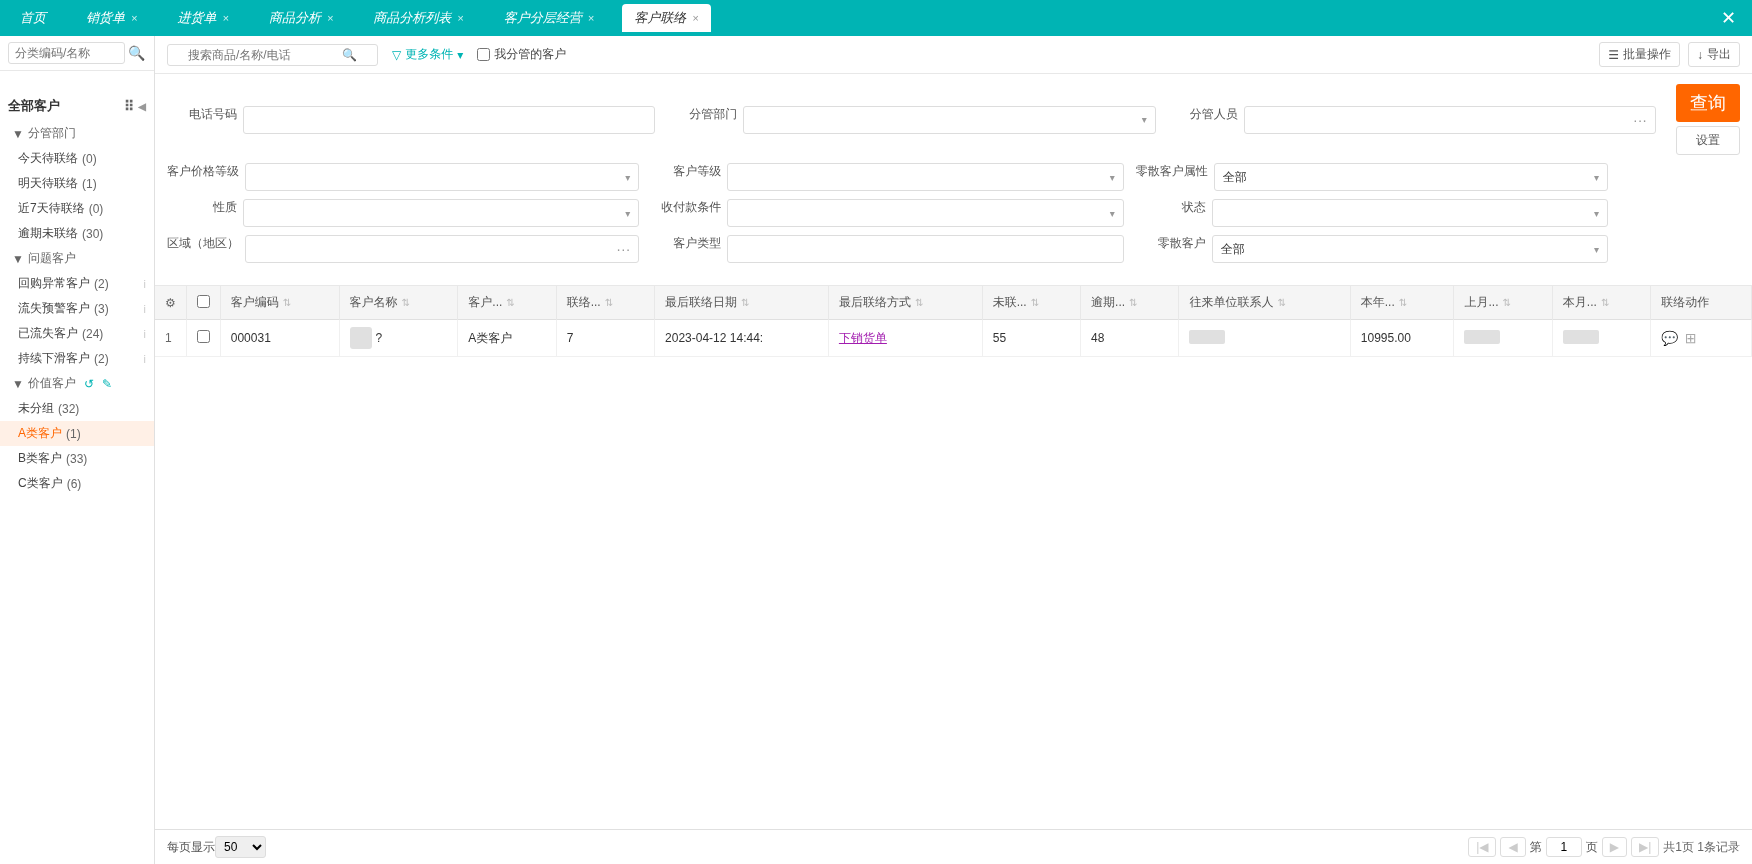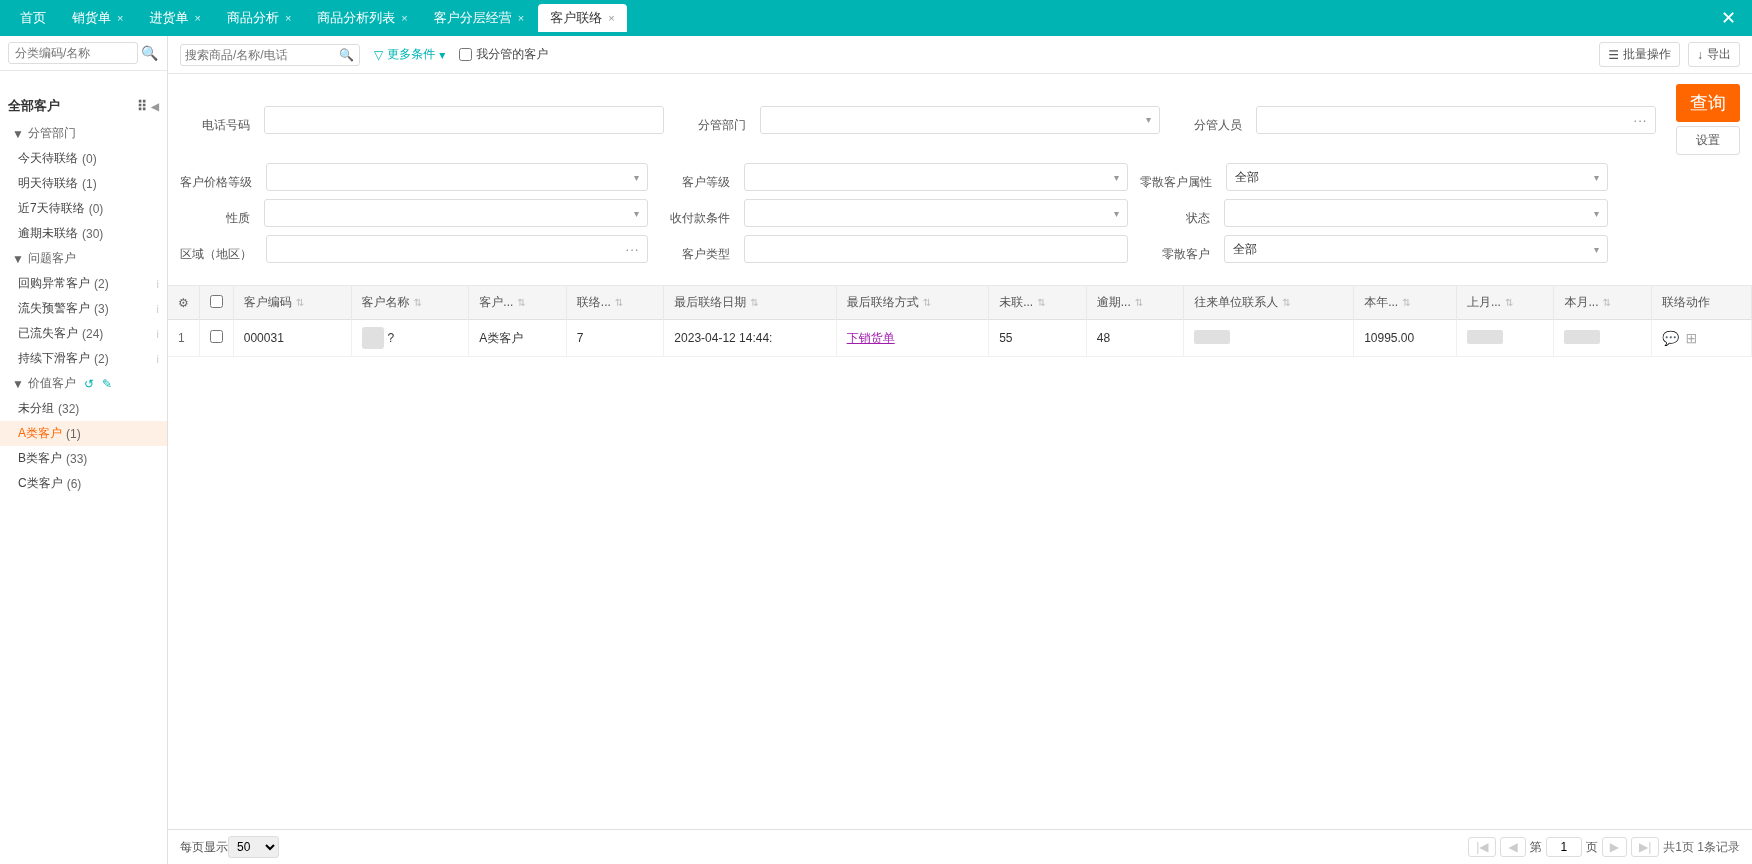--- a/index.html
+++ b/index.html
@@ -34,21 +34,21 @@
     .nav-close-btn { color: #fff; font-size: 18px; cursor: pointer; padding: 0 8px; }
 
     
     .main-layout {
       display: flex;
       height: calc(864px - 36px);
     }
 
     
     .sidebar {
-      width: 168px;
+      width: 155px;
       background: #fff;
       border-right: 1px solid #e0e0e0;
       display: flex;
       flex-direction: column;
       overflow-y: auto;
       flex-shrink: 0;
     }
     .sidebar-search {
       display: flex;
       align-items: center;
@@ -120,21 +120,21 @@
       display: flex;
       align-items: center;
       border-bottom: 1px solid #e8e8e8;
       gap: 8px;
     }
     .filter-search {
       display: flex;
       align-items: center;
       border: 1px solid #ddd;
       border-radius: 3px;
-      padding: 3px 4px;
+      padding: 3px 20px;
       gap: 4px;
       min-width: 180px;
     }
     .filter-search input {
       border: none;
       outline: none;
       font-size: 12px;
       color: #999;
       width: 140px;
     }
@@ -178,22 +178,22 @@
     }
     .adv-filter-row {
       display: flex;
       align-items: center;
       gap: 12px;
       margin-bottom: 8px;
     }
     .adv-filter-row:last-child { margin-bottom: 12px; }
     .filter-field {
       display: flex;
-      align-items: flex-end;
-      gap: 14px;
+      align-items: flex-start;
+      gap: 6px;
       flex: 1;
     }
     .filter-field label {
       font-size: 12px;
       color: #555;
       white-space: nowrap;
       min-width: 70px;
       text-align: right;
     }
     .filter-field .field-input {
@@ -351,21 +351,21 @@
       background: #e0e0e0;
       border-radius: 3px;
       display: inline-block;
     }
   </style>
 </head>
 <body>
 
 <div class="top-nav">
 
-  <div id="nav-tabs-container" style="display:flex;align-items:center;gap:2px;height:100%;">
+  <div id="nav-tabs-container" style="display:flex;align-items:center;gap:16px;height:100%;font-style:italic;">
       <div class="nav-tab">首页</div>
       <div class="nav-tab">销货单<span class="close-x">×</span></div>
       <div class="nav-tab">进货单<span class="close-x">×</span></div>
       <div class="nav-tab">商品分析<span class="close-x">×</span></div>
       <div class="nav-tab">商品分析列表<span class="close-x">×</span></div>
       <div class="nav-tab">客户分层经营<span class="close-x">×</span></div>
       <div class="nav-tab active">客户联络<span class="close-x">×</span></div>
     </div>
   <div class="nav-spacer"></div>
   <div class="nav-close-btn">✕</div>

